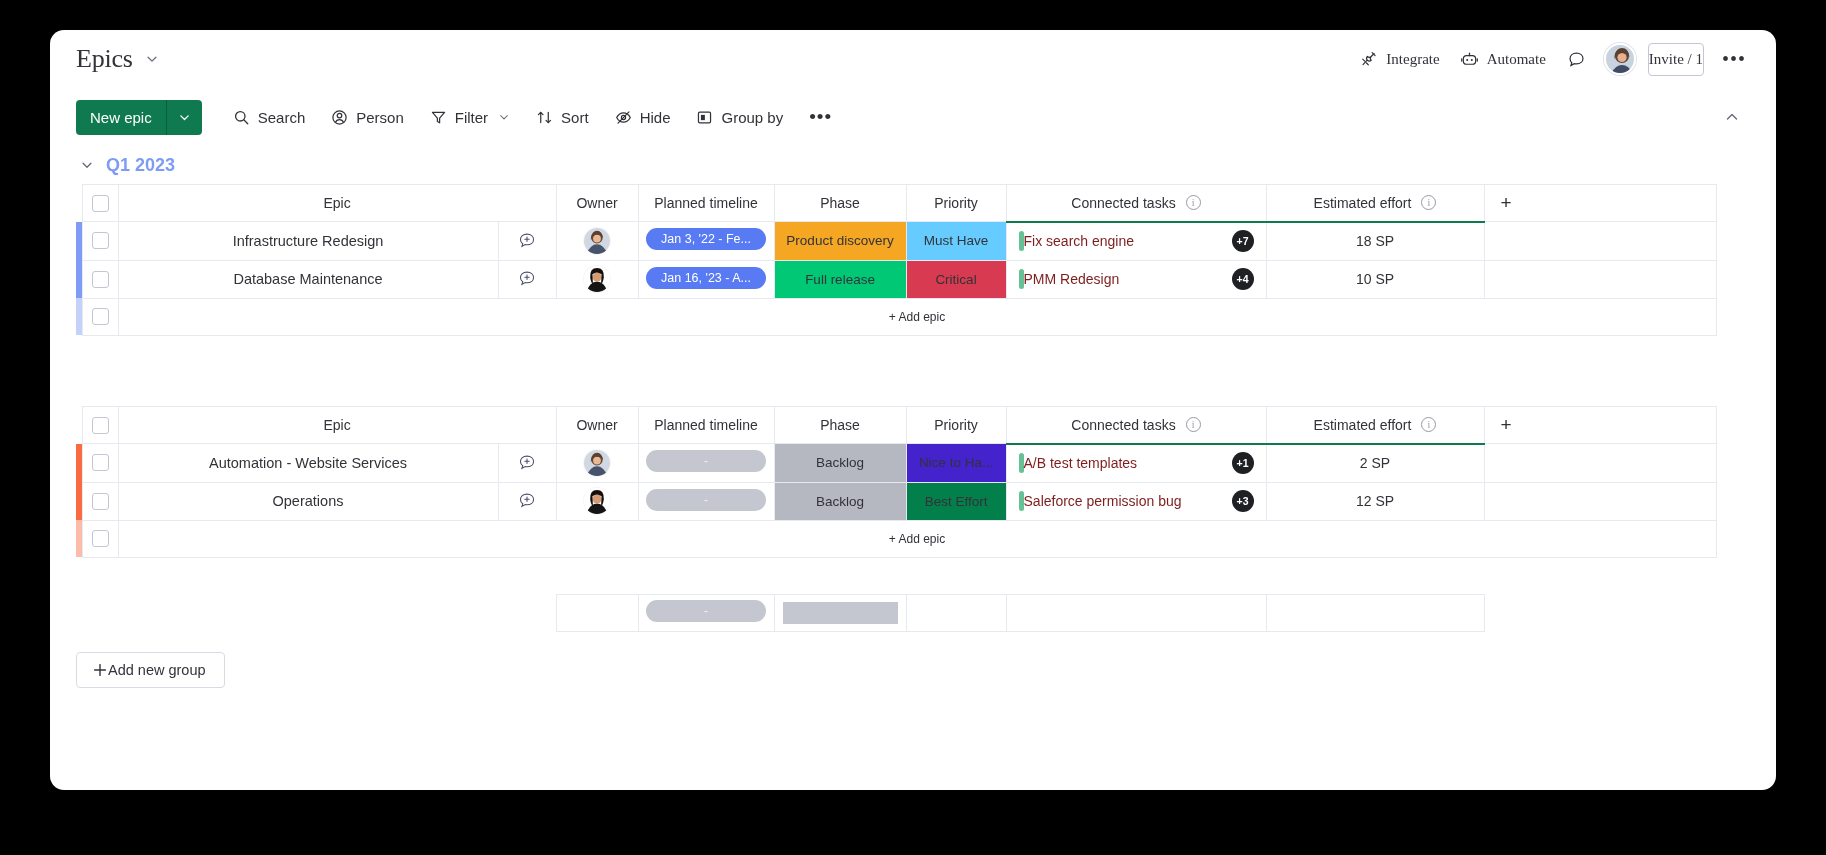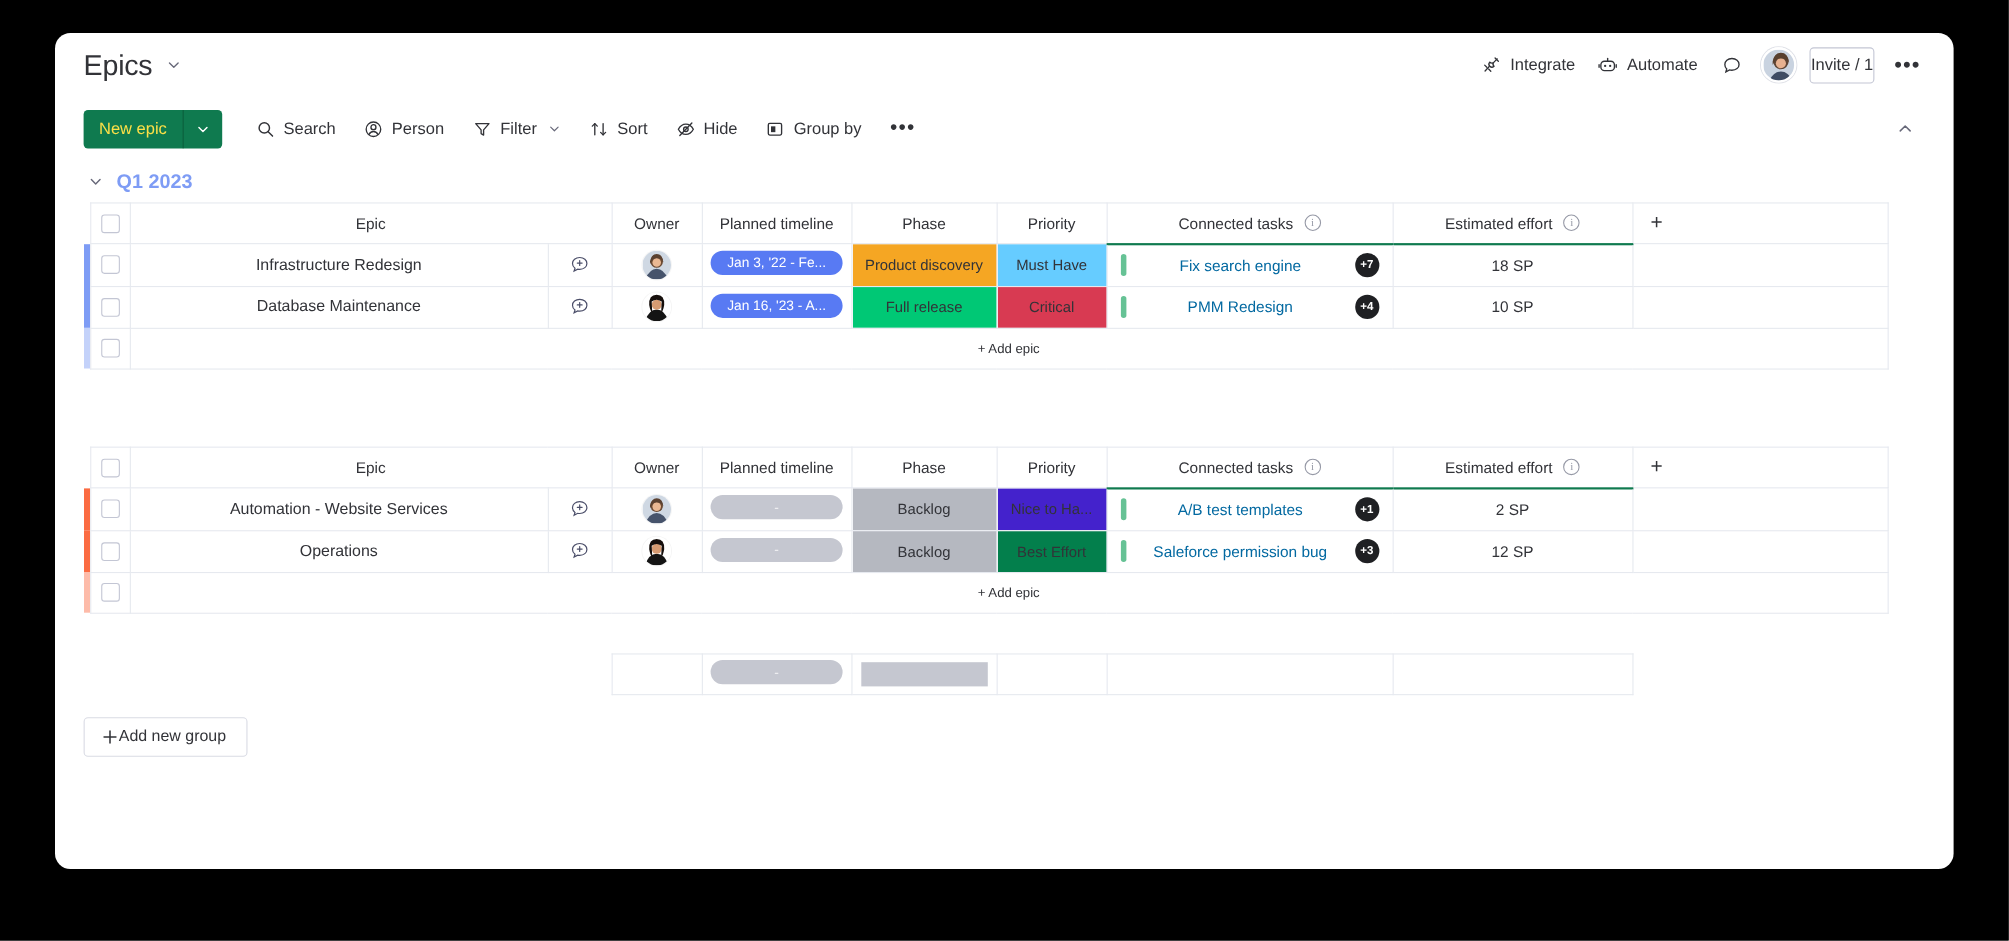--- a/index.html
+++ b/index.html
@@ -20,20 +20,21 @@
     flex-direction: column;
   }
 
   
   .header {
     height: 58px;
     display: flex;
     align-items: center;
     padding: 0 22px 0 26px;
     flex: none;
+    font-family: Liberation Serif, serif;
   }
   .board-title {
     font-size: 26px;
     font-weight: 400;
     color: #323338;
     letter-spacing: -0.2px;
   }
   .title-chevron {
     margin-left: 12px;
     color: #676879;
@@ -135,21 +136,21 @@
   .new-epic {
     display: flex;
     align-items: stretch;
     background: #0f7a4f;
     border-radius: 4px;
     overflow: hidden;
     cursor: pointer;
     margin-right: 16px;
   }
   .new-epic-label {
-    color: #fde047;
+    color: #ffffff;
     font-size: 15px;
     padding: 9px 14px;
     border-right: 1px solid #0a5f3d;
   }
   .new-epic-caret {
     color: #ffffff;
     font-size: 11px;
     display: flex;
     align-items: center;
     padding: 0 11px;
@@ -292,21 +293,21 @@
   }
   .conn-cell {
     position: relative;
     display: flex; align-items: center;
     height: 37px; padding: 0 12px; cursor: pointer;
   }
   .conn-bar {
     width: 5px; height: 20px; border-radius: 3px;
     background: #66c295; flex: none;
   }
-  .conn-label { flex: 1; text-align: center; font-size: 14px; color: #0369a1; }
+  .conn-label { flex: 1; text-align: left; font-size: 14px; color: #7f1d1d; }
   .conn-badge {
     width: 22px; height: 22px; border-radius: 50%;
     background: #1f2023; color: #ffffff;
     font-size: 10.5px; font-weight: bold;
     display: flex; align-items: center; justify-content: center;
     flex: none;
   }
   .effort-cell { font-size: 14px; }
   .summary-bar { display: flex; height: 22px; width: 115px; margin: 0 auto; }
 

